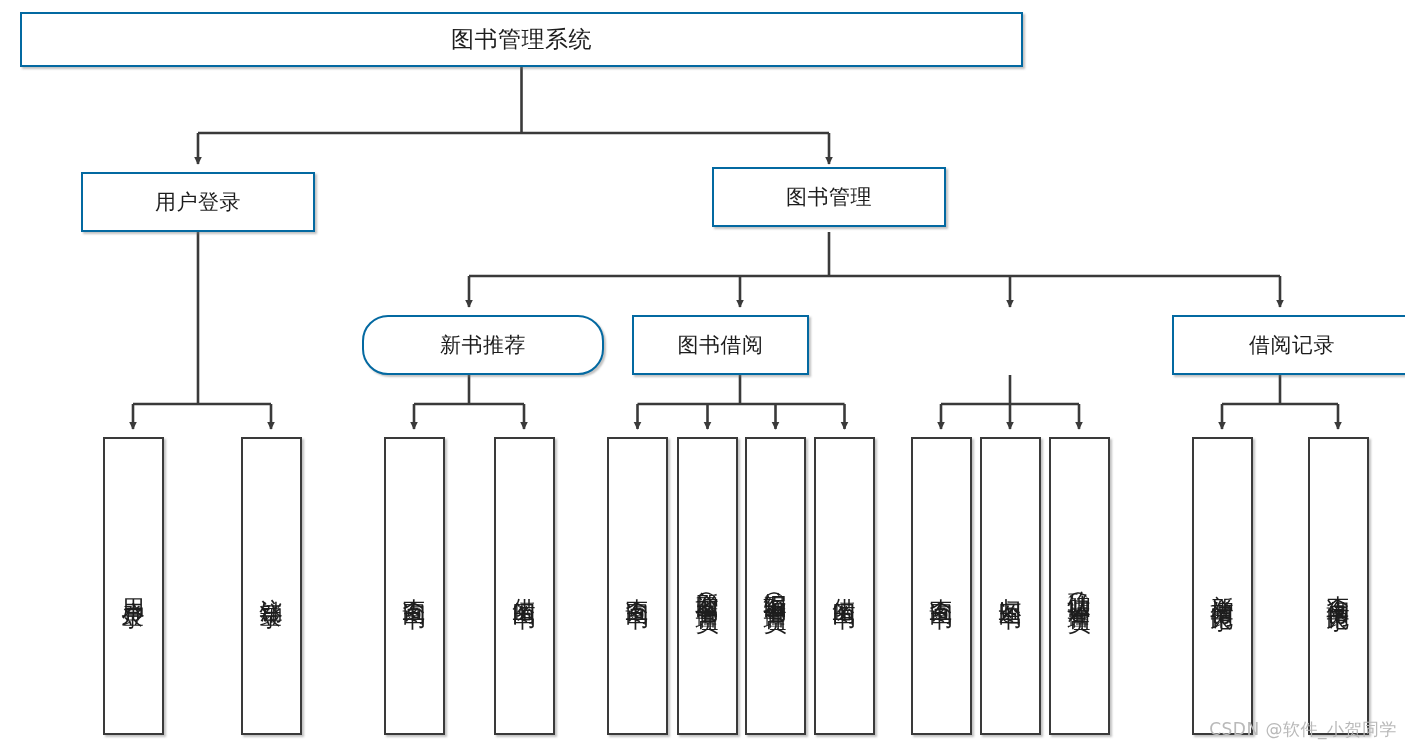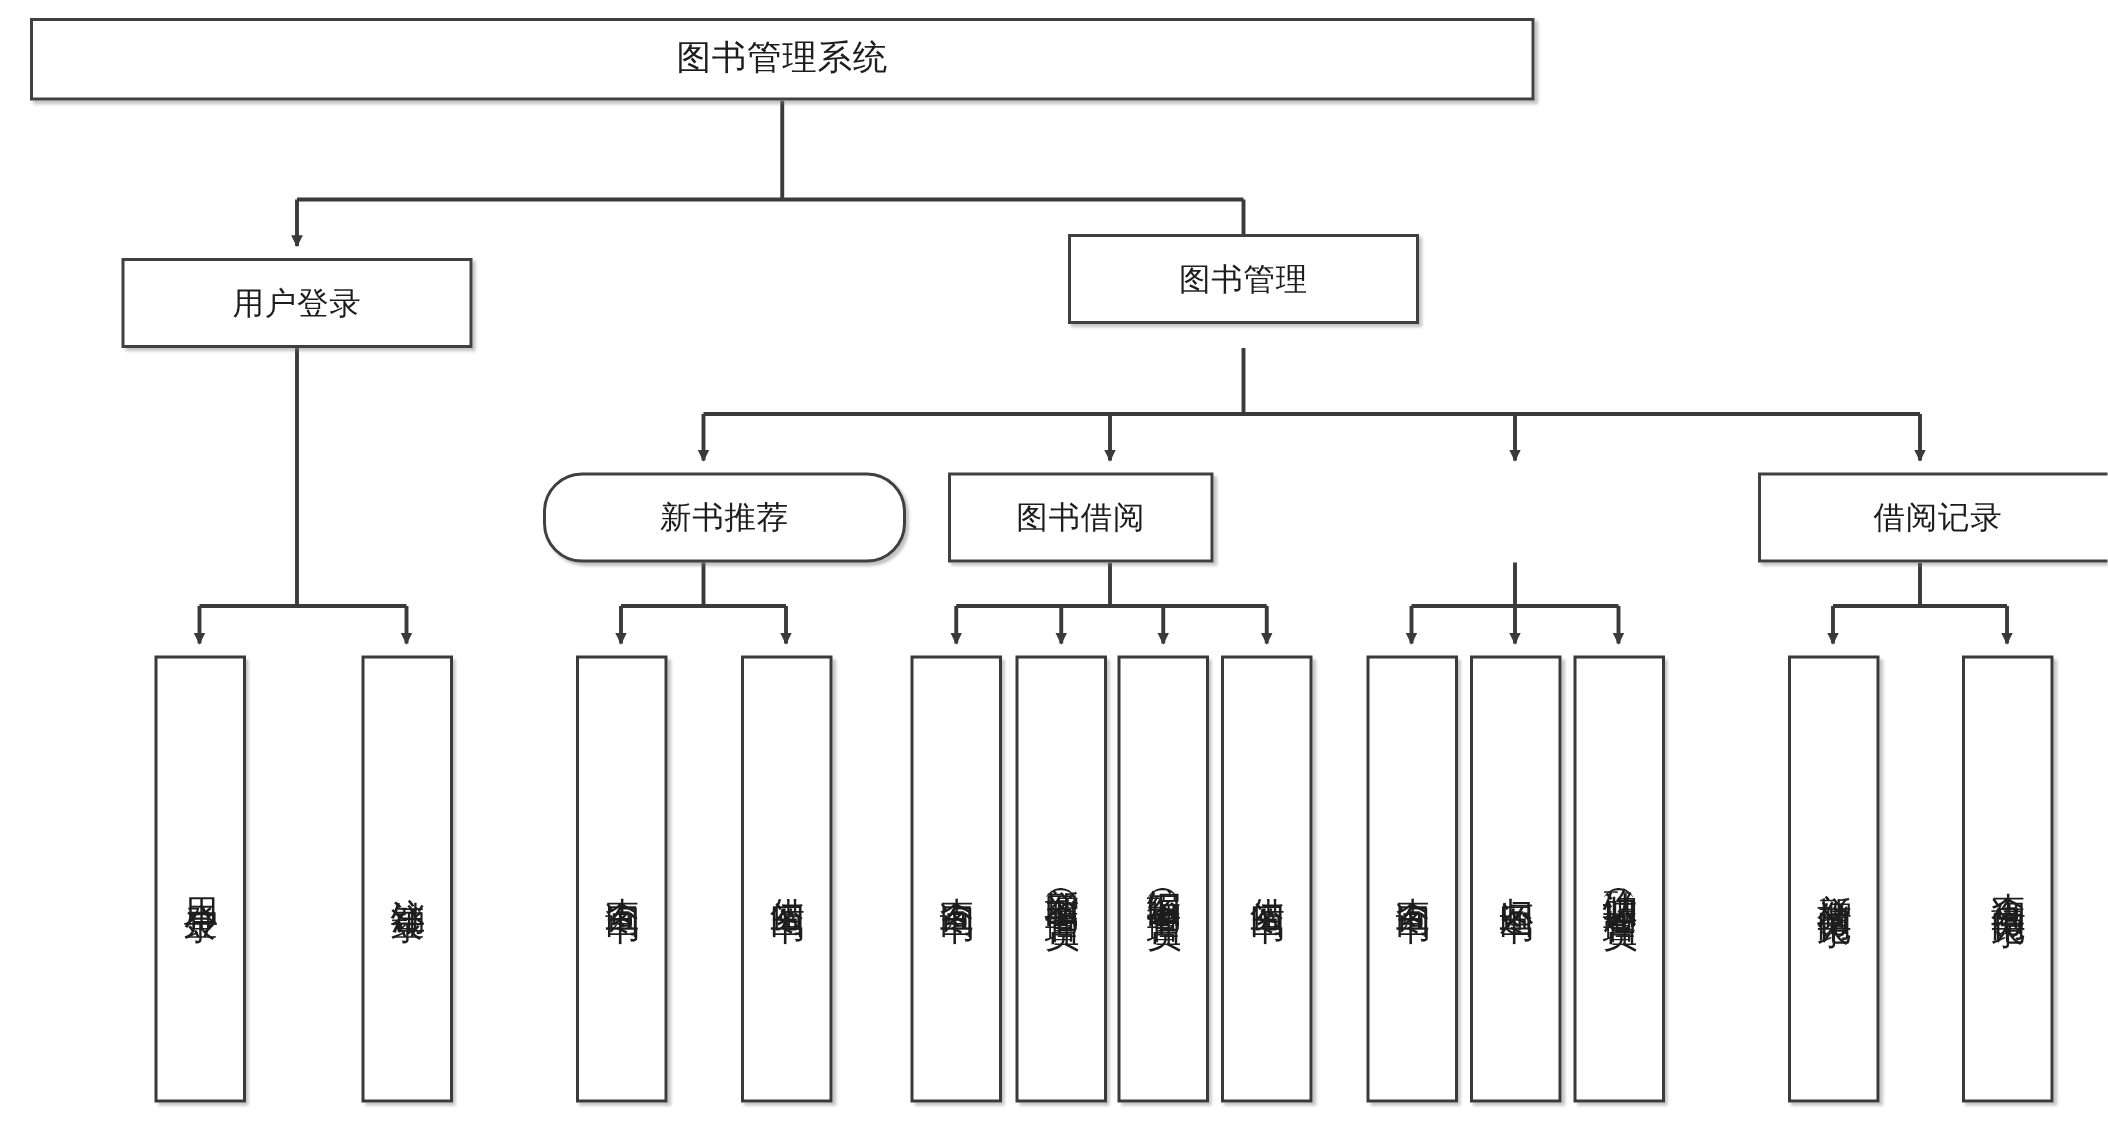--- a/index.html
+++ b/index.html
@@ -22,21 +22,21 @@
   svg#tree-svg {
     position: absolute;
     left: 0; top: 0;
     width: 1405px;
     height: 747px;
   }
   .node-box {
     position: absolute;
     box-sizing: border-box;
     background: #ffffff;
-    border: 2px solid #404040;
+    border: 2px solid #0369a1;
     box-shadow: 2px 2px 2px rgba(120,120,120,0.45);
     display: flex;
     align-items: center;
     justify-content: center;
   }
   .node-label {
     color: #1d1d1d;
     font-size: 21px;
     line-height: 1.15;
     letter-spacing: 0.5px;
@@ -129,21 +129,21 @@
     </g>
   </svg>
 
   <div class="node-box node-root" style="left:20px; top:12px; width:1003px; height:55px;">
     <span class="node-label">图书管理系统</span>
   </div>
 
   <div class="node-box" style="left:81px; top:172px; width:234px; height:60px;">
     <span class="node-label">用户登录</span>
   </div>
-  <div class="node-box" style="left:712px; top:156px; width:234px; height:60px;">
+  <div class="node-box" style="left:712px; top:167px; width:234px; height:60px;">
     <span class="node-label">图书管理</span>
   </div>
 
   <div class="node-box" style="left:362px; top:315px; width:242px; height:60px;border-radius:26px;">
     <span class="node-label">新书推荐</span>
   </div>
   <div class="node-box" style="left:632px; top:315px; width:177px; height:60px;">
     <span class="node-label">图书借阅</span>
   </div>
   <div class="node-box" style="left:1172px; top:315px; width:240px; height:60px;">
@@ -187,14 +187,15 @@
     <span class="leaf-label">确认归还（管理员）</span>
   </div>
 
   <div class="leaf-box" style="left:1192px; top:437px; width:61px; height:298px;">
     <span class="leaf-label">新增借阅记录</span>
   </div>
   <div class="leaf-box" style="left:1308px; top:437px; width:61px; height:298px;">
     <span class="leaf-label">查询借阅记录</span>
   </div>
 
+  <div id="watermark">CSDN @软件_小贺同学</div>
 
 </div>
 
 </body></html>

